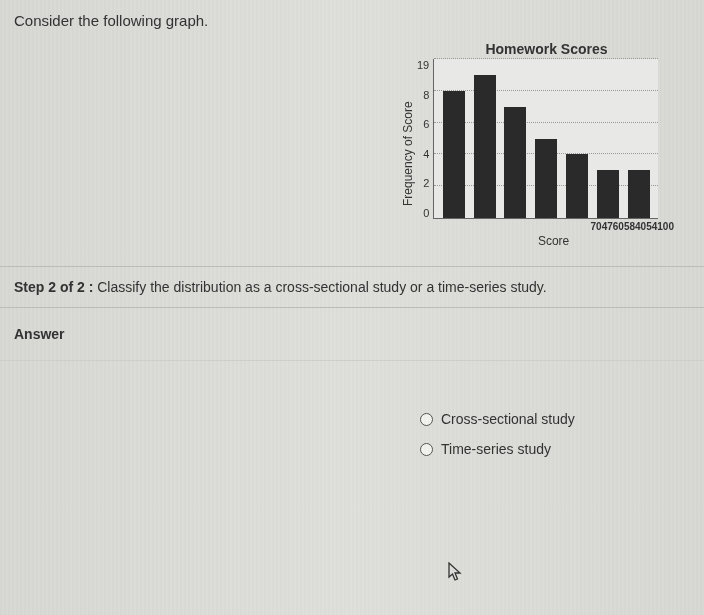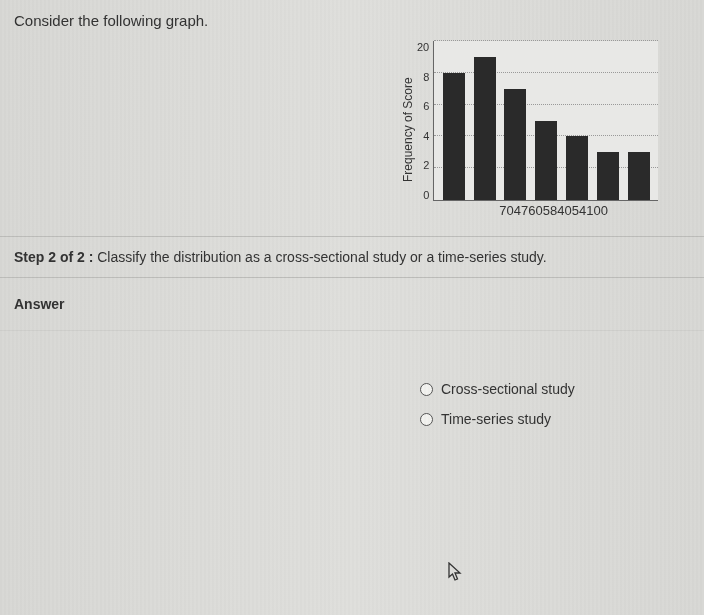--- a/index.html
+++ b/index.html
@@ -81,24 +81,25 @@
       justify-content: space-around;
       align-items: flex-end;
       padding: 0 4px;
     }
     .bar {
       width: 22px;
       background: #2a2a2a;
     }
     .xticks {
       display: flex;
-      justify-content: center;
-      font-size: 13px;
+      justify-content: flex-end;
+      font-size: 10px;
       padding: 2px 0 0 0;
       margin-left: 0;
+      font-weight: bold;
     }
     .xlabel {
       text-align: center;
       font-size: 12px;
       margin-top: 2px;
     }
     .axes-col { flex: 1; }
     .step {
       border-top: 1px solid #bdbdba;
       border-bottom: 1px solid #bdbdba;
@@ -139,24 +140,25 @@
   </style>
 </head>
 <body>
 
 <div class="stripes"></div>
 
 <div class="prompt">Consider the following graph.</div>
 
 <div class="chart-wrap">
   <div class="chart-box">
+    <div class="chart-title">Homework Scores</div>
     <div class="chart-inner">
       <div class="ylabel">Frequency of Score</div>
       <div class="yticks" id="yticks">
-          <span>20</span>
+          <span>19</span>
           <span>8</span>
           <span>6</span>
           <span>4</span>
           <span>2</span>
           <span>0</span>
         </div>
       <div class="axes-col">
         <div class="plot" id="plot">
             <div class="grid-h" style="bottom: 20%;"></div>
             <div class="grid-h" style="bottom: 40%;"></div>
@@ -175,20 +177,21 @@
         </div>
         <div class="xticks" id="xticks">
             <span>70</span>
             <span>47</span>
             <span>60</span>
             <span>58</span>
             <span>40</span>
             <span>54</span>
             <span>100</span>
           </div>
+        <div class="xlabel">Score</div>
       </div>
     </div>
   </div>
 </div>
 
 <div class="step">
   <b>Step 2 of 2 :</b><span> Classify the distribution as a cross-sectional study or a time-series study.</span>
 </div>
 
 <div class="answer-label">Answer</div>

